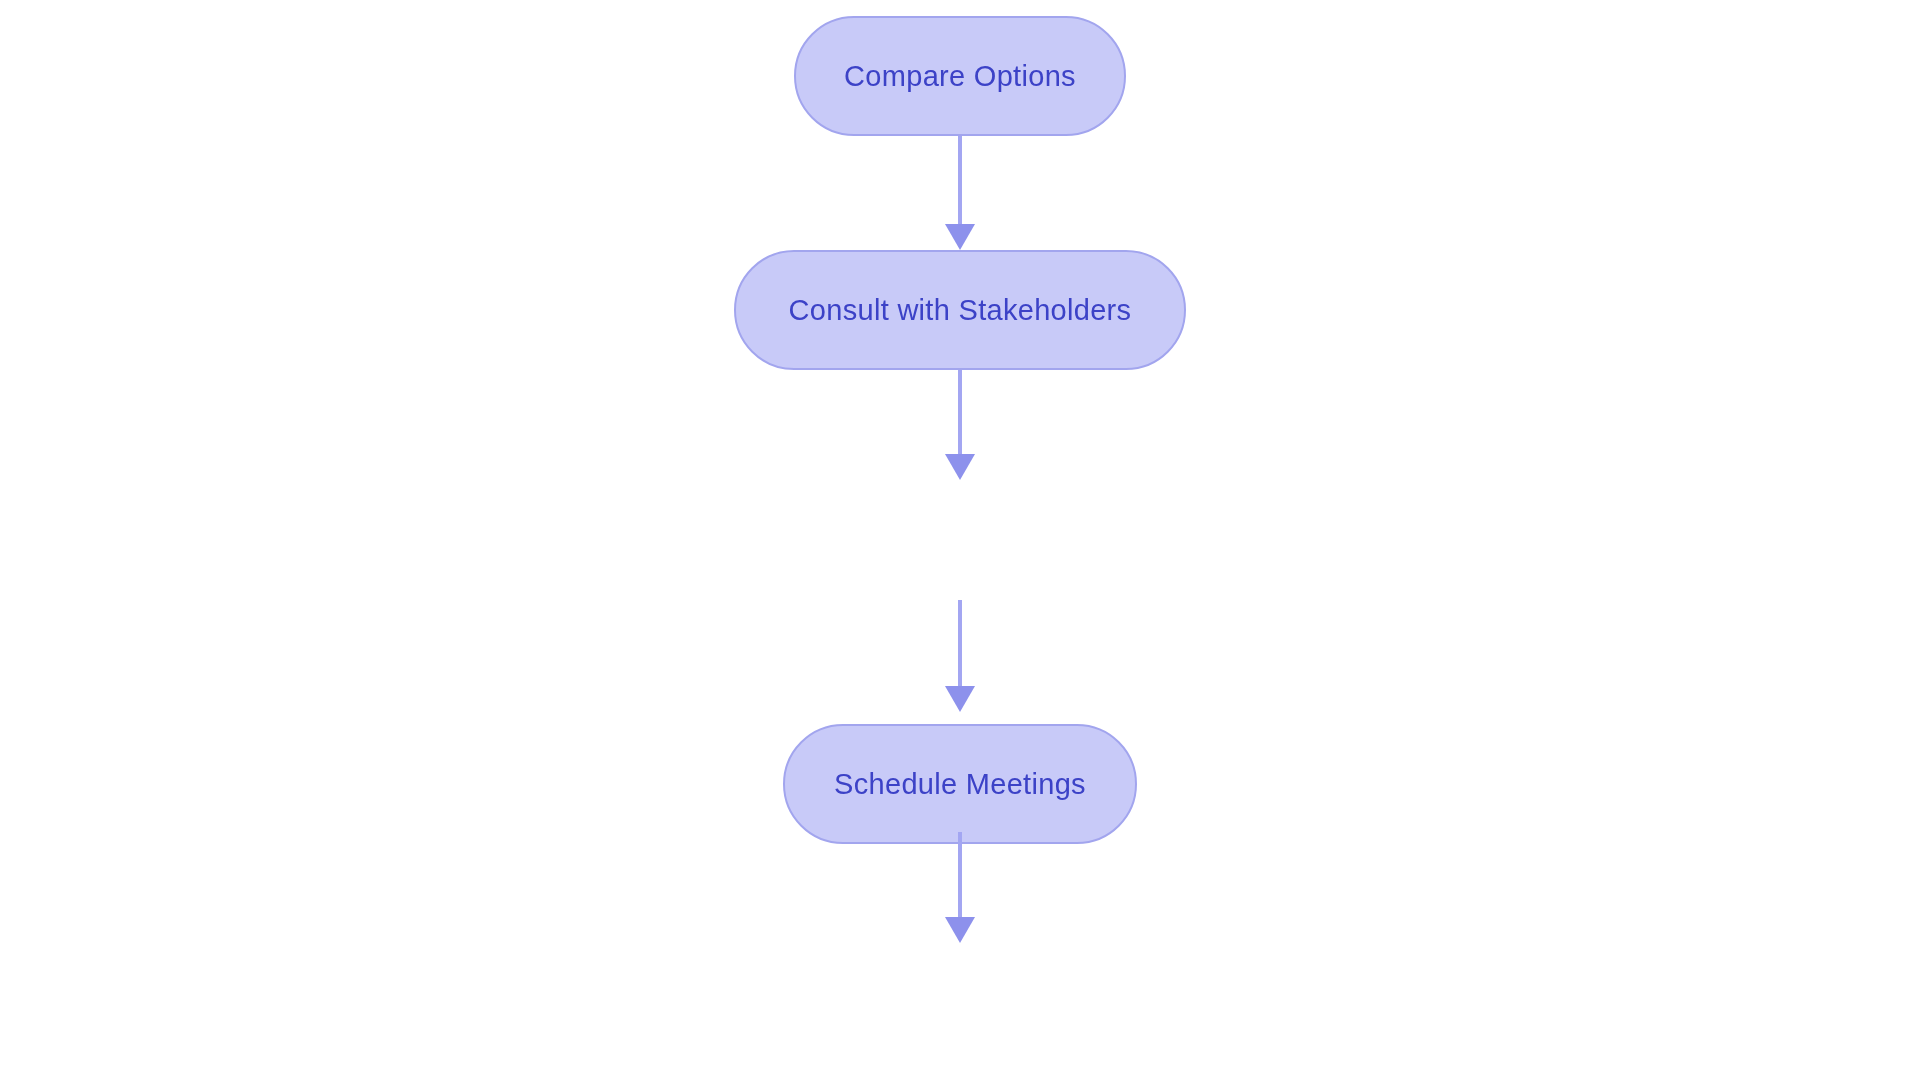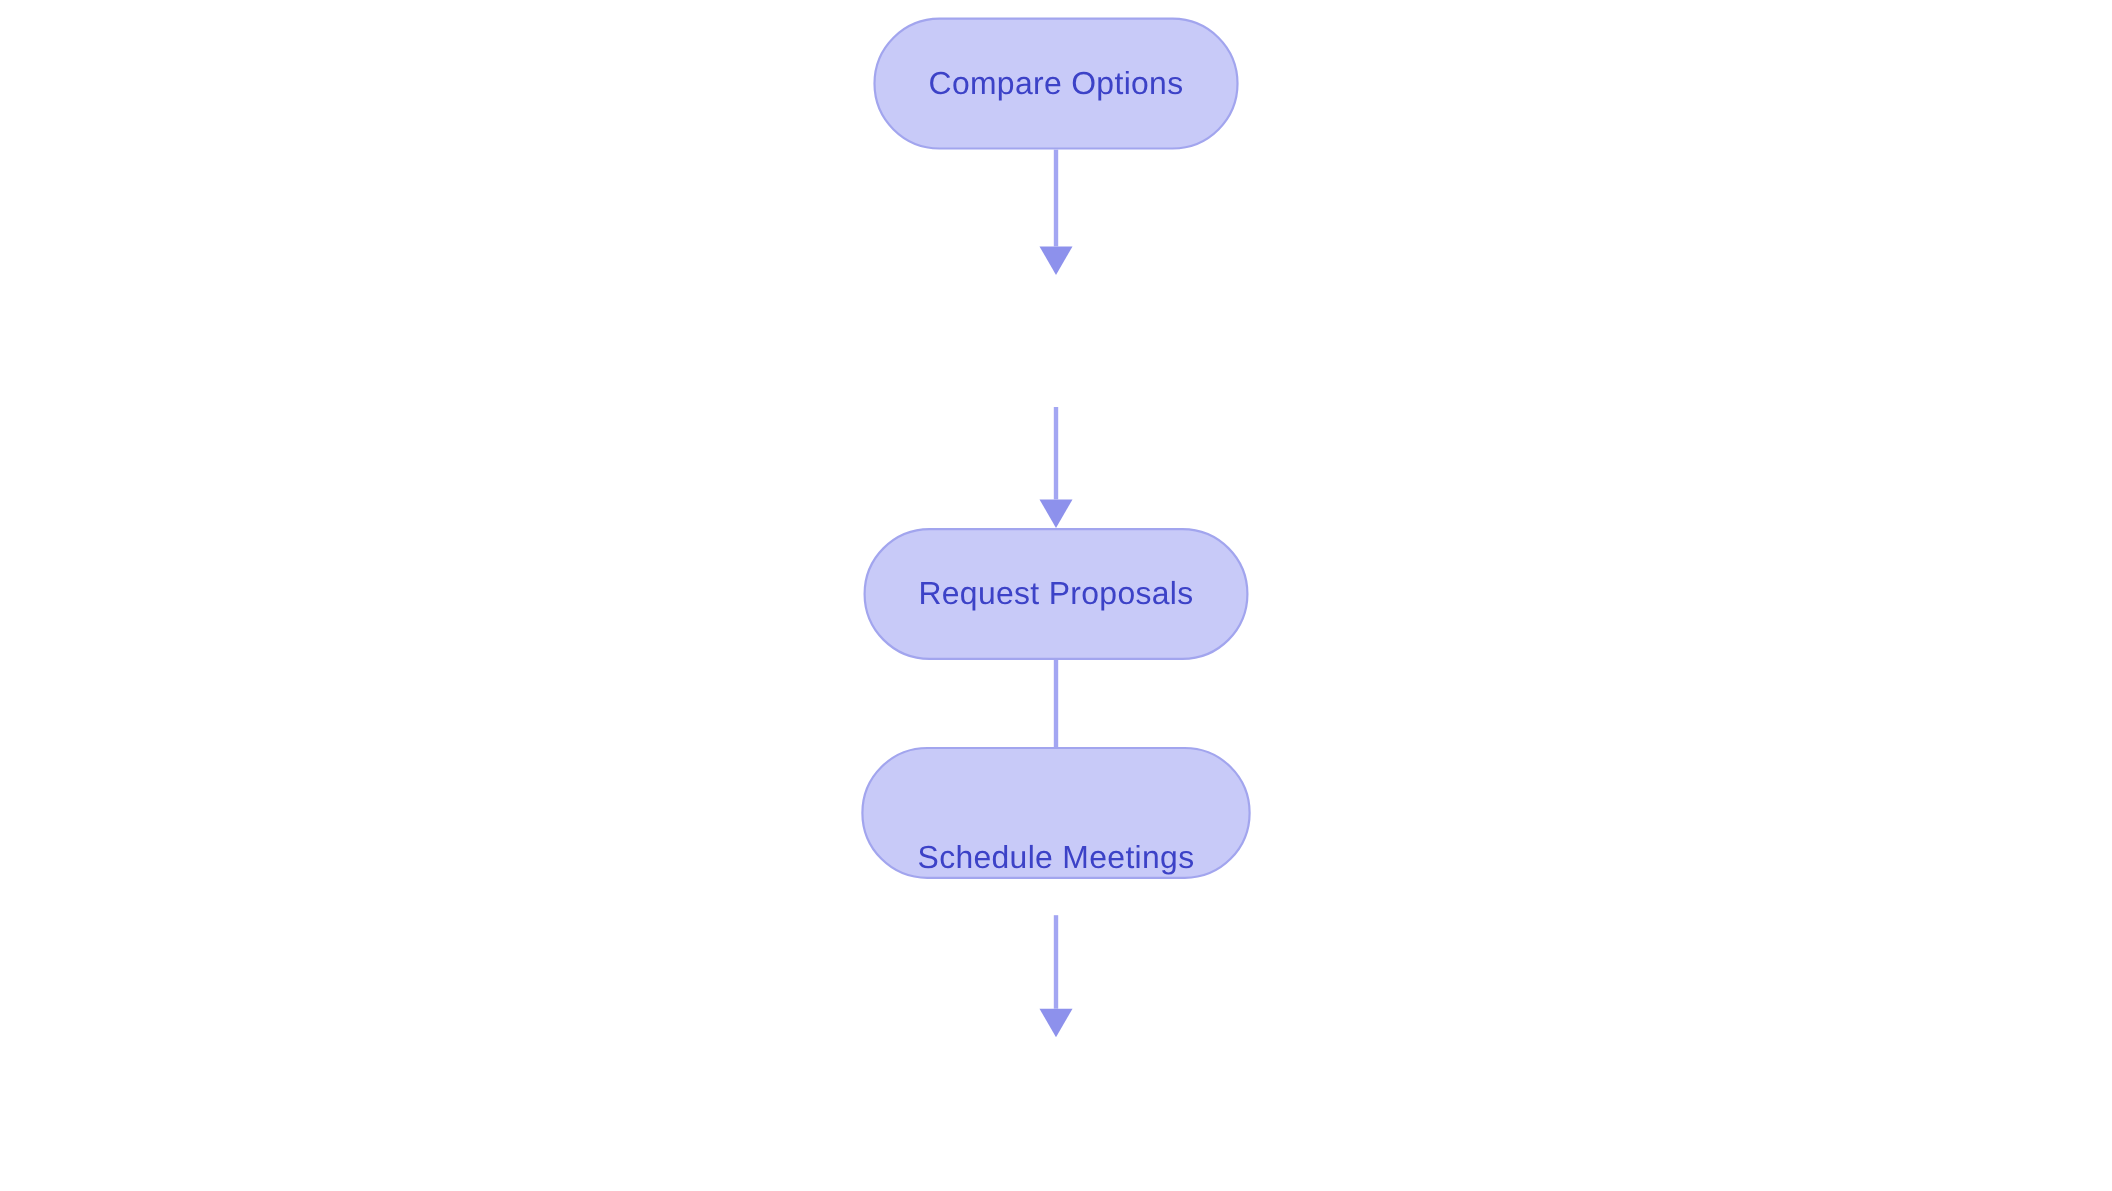--- a/index.html
+++ b/index.html
@@ -68,36 +68,36 @@
 
   <div class="node" style="left:794px; top:16px; width:332px;">
     <span class="node-label">Compare Options</span>
   </div>
 
   <div class="connector" style="top:136px; height:114px;">
     <div class="connector-line"></div>
     <div class="arrow-head"></div>
   </div>
 
+  <div class="node" style="left:734px; top:250px; width:452px;">
+    <span class="node-label">Consult with Stakeholders</span>
+  </div>
 
   <div class="connector" style="top:370px; height:110px;">
     <div class="connector-line"></div>
     <div class="arrow-head"></div>
   </div>
 
-  <div class="node" style="left:785px; top:480px; width:350px;">
-    <span class="node-label">Request Proposals</span>
-  </div>
 
   <div class="connector" style="top:600px; height:112px;">
     <div class="connector-line"></div>
     <div class="arrow-head"></div>
   </div>
 
-  <div class="node" style="left:783px; top:679px; width:354px;align-items:flex-end;">
+  <div class="node" style="left:783px; top:724px; width:354px;">
     <span class="node-label">Schedule Meetings</span>
   </div>
 
   <div class="connector" style="top:832px; height:111px;">
     <div class="connector-line"></div>
     <div class="arrow-head"></div>
   </div>
 
 
 </div>

